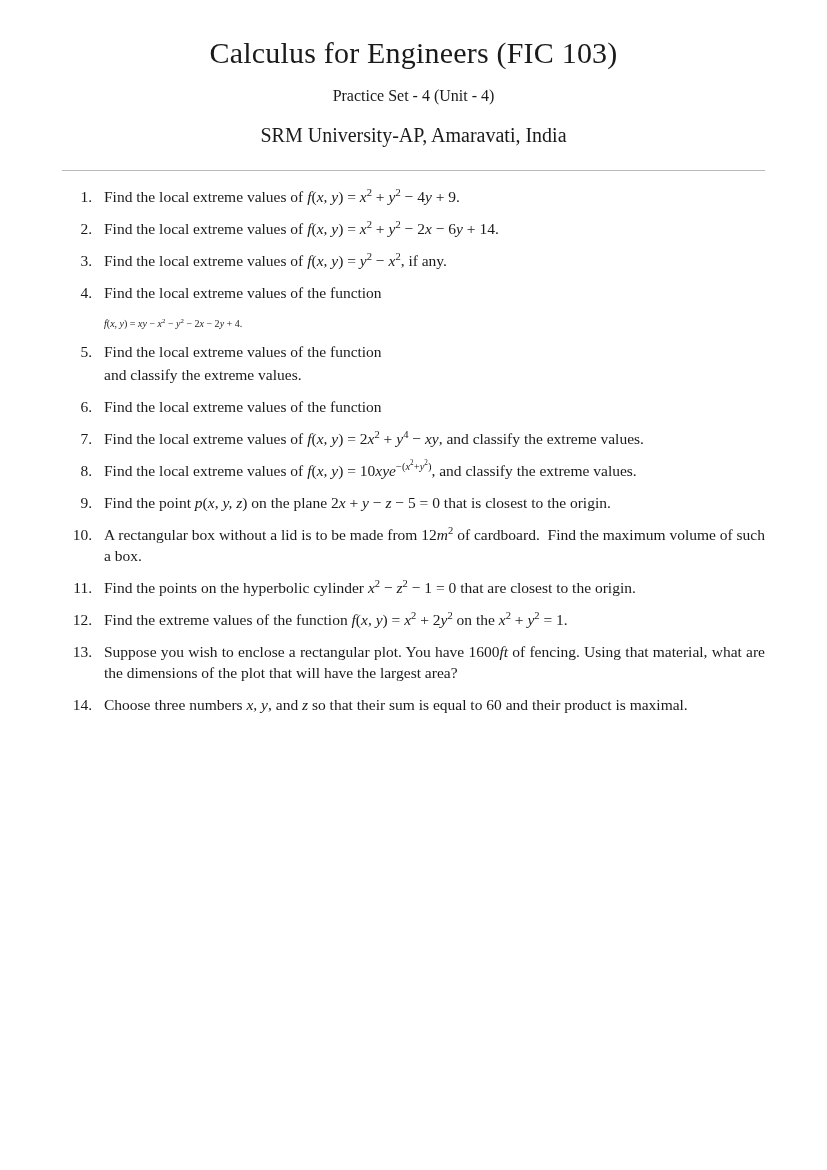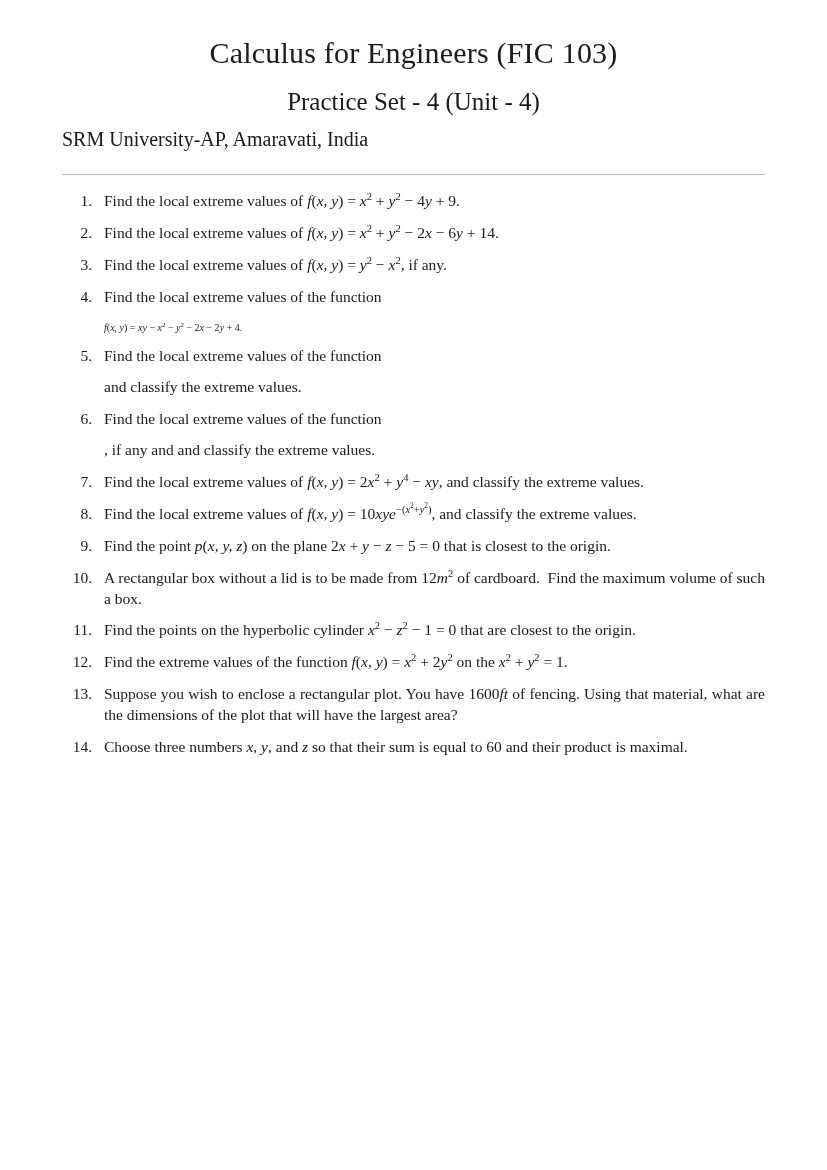--- a/index.html
+++ b/index.html
@@ -24,29 +24,30 @@
   .title {
     text-align: center;
     font-size: 30px;
     line-height: 1.25;
     font-weight: normal;
     margin: 6px 0 0 0;
     letter-spacing: 0.2px;
   }
   .subtitle {
     text-align: center;
-    font-size: 25px;
+    font-size: 16px;
     line-height: 1.3;
     margin-top: 14px;
     font-weight: normal;
   }
   .affiliation {
+    text-align: center;
     font-size: 20px;
     line-height: 1.3;
-    margin-top: 8px;
+    margin-top: 16px;
     font-weight: normal;
   }
   .rule {
     border: none;
     border-top: 1px solid #b9b9b9;
     margin: 22px 0 0 0;
     width: 100%;
   }
   ol.problems {
     margin: 16px 0 0 0;
@@ -62,21 +63,21 @@
   ol.problems > li::marker {
     font-size: 15.5px;
   }
   .mathline {
     display: block;
     margin: 13px 0 12px 0;
     font-size: 10px;
   }
   .tail {
     display: block;
-    margin-top: 10px;
+    margin-top: 2px;
   }
   i, .it { font-style: italic; }
   sup {
     font-size: 0.68em;
     vertical-align: super;
     line-height: 0;
   }
 </style>
 </head>
 <body>
@@ -102,21 +103,20 @@
     <li>
       <span>Find the local extreme values of the function</span>
       <span class="mathline"><i>f</i>(<i>x, y</i>) = <i>xy</i> − <i>x</i><sup>2</sup> − <i>y</i><sup>2</sup> − 2<i>x</i> − 2<i>y</i> + 4.</span>
     </li>
     <li>
       <span>Find the local extreme values of the function</span>
       <span class="tail">and classify the extreme values.</span>
     </li>
     <li>
       <span>Find the local extreme values of the function</span>
-      <span class="tail">, if any and and classify the extreme values.</span>
     </li>
     <li>
       <span>Find the local extreme values of <i>f</i>(<i>x, y</i>) = 2<i>x</i><sup>2</sup> + <i>y</i><sup>4</sup> − <i>xy</i>, and classify the extreme values.</span>
     </li>
     <li>
       <span>Find the local extreme values of <i>f</i>(<i>x, y</i>) = 10<i>xye</i><sup>−(<i>x</i><sup>2</sup>+<i>y</i><sup>2</sup>)</sup>, and classify the extreme values.</span>
     </li>
     <li>
       <span>Find the point <i>p</i>(<i>x, y, z</i>) on the plane 2<i>x</i> + <i>y</i> − <i>z</i> − 5 = 0 that is closest to the origin.</span>
     </li>

